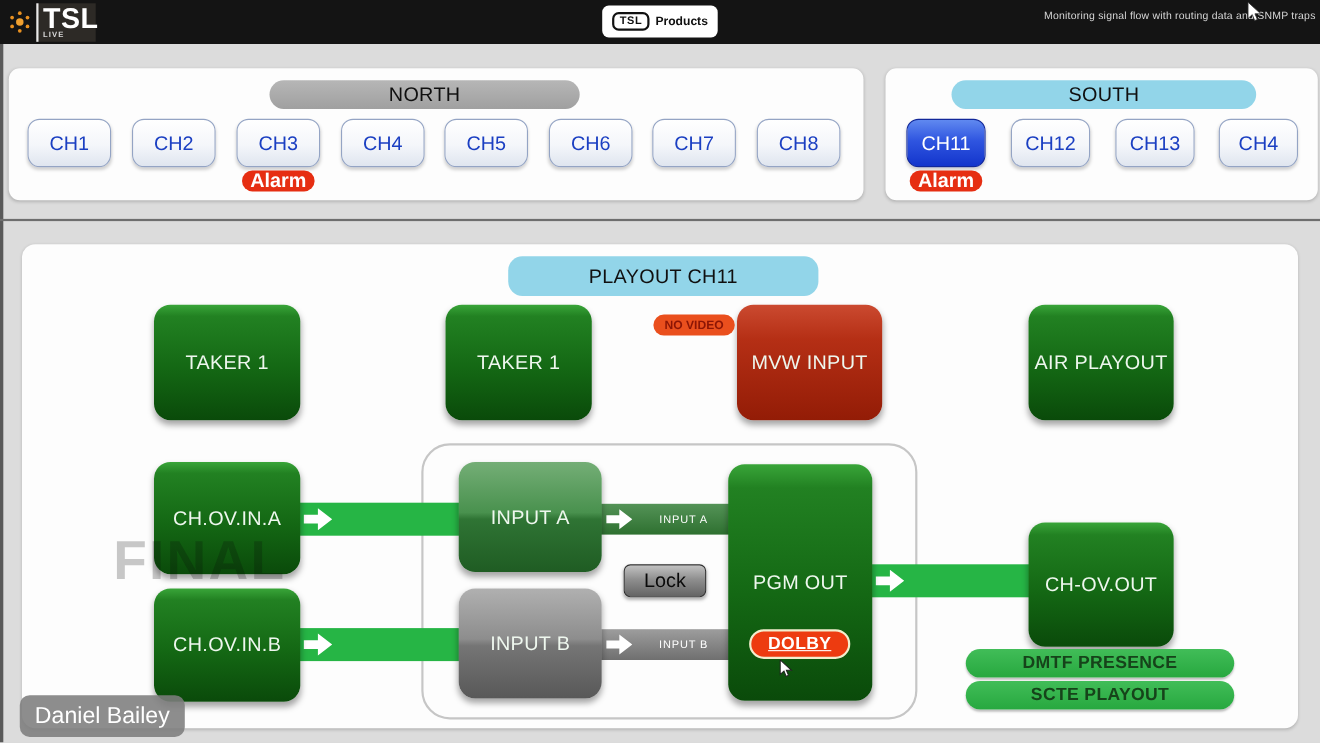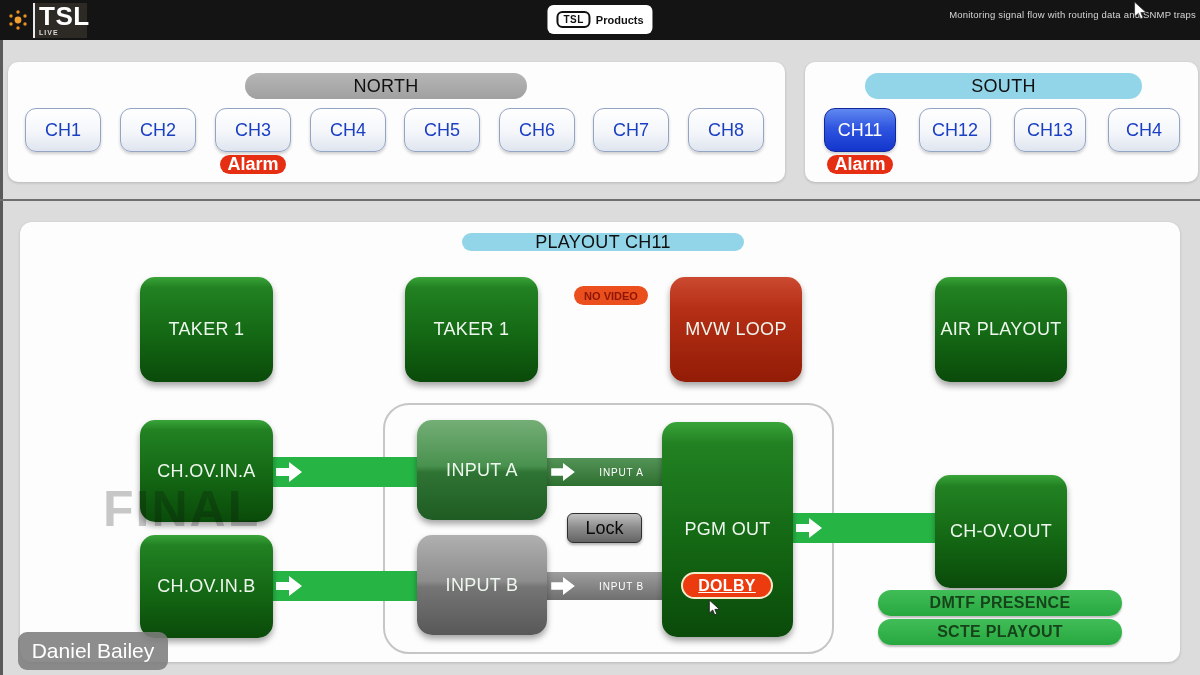--- a/index.html
+++ b/index.html
@@ -176,28 +176,28 @@
     <div class="ch-btn" style="left:114px;top:46px;width:72px;">CH12</div>
     <div class="ch-btn" style="left:209px;top:46px;width:72px;">CH13</div>
     <div class="ch-btn" style="left:303px;top:46px;width:72px;">CH4</div>
     <div class="alarm-pill" style="left:22px;top:93px;">Alarm</div>
   </div>
 
   <div class="divider"></div>
 
   <div class="panel" style="left:20px;top:222px;width:1160px;height:440px;border-radius:12px;">
 
-    <div class="header-pill blue" style="left:442px;top:11px;width:282px;height:18px;">
+    <div class="header-pill blue" style="left:442px;top:11px;width:282px;height:36px;">
       <span>PLAYOUT CH11</span>
     </div>
 
     <div class="node green" style="left:120px;top:55px;width:133px;height:105px;">TAKER 1</div>
     <div class="node green" style="left:385px;top:55px;width:133px;height:105px;">TAKER 1</div>
-    <div class="status-pill no-video" style="left:554px;top:64px;">NO VIDEO</div>
-    <div class="node red" style="left:650px;top:55px;width:132px;height:105px;">MVW LOOP</div>
+    <div class="status-pill no-video" style="left:574px;top:64px;">NO VIDEO</div>
+    <div class="node red" style="left:650px;top:55px;width:132px;height:105px;">MVW INPUT</div>
     <div class="node green" style="left:915px;top:55px;width:132px;height:105px;">AIR PLAYOUT</div>
 
     <div class="group-box" style="left:363px;top:181px;width:447px;height:247px;"></div>
 
     <div class="flow-bar" style="left:250px;top:235px;width:150px;">
       <svg class="arrow-glyph" width="26" height="22" viewBox="0 0 26 22">
         <polygon points="0,7 13,7 13,1 26,11 13,21 13,15 0,15" fill="#ffffff"></polygon>
       </svg>
     </div>
     <div class="flow-bar" style="left:250px;top:349px;width:150px;">

